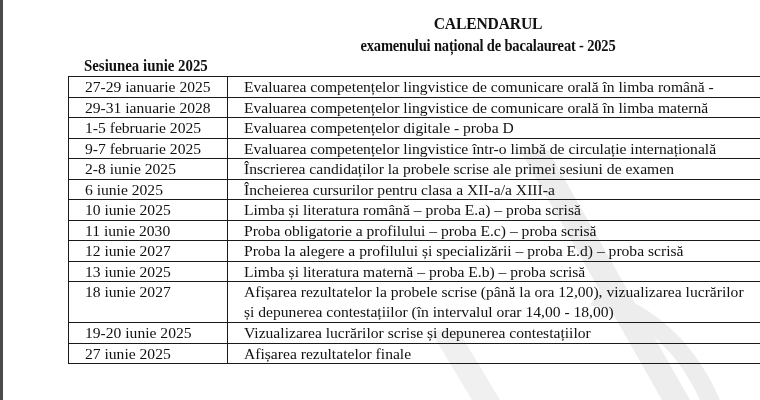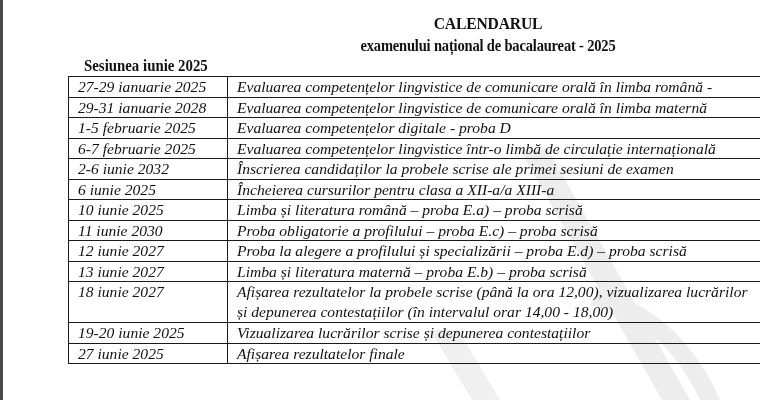--- a/index.html
+++ b/index.html
@@ -66,27 +66,26 @@
     }
     table {
       border-collapse: collapse;
       font-size: 15.6px;
       line-height: 19.5px;
       table-layout: fixed;
       width: 760px;
     }
     td {
       border: 1px solid #1a1a1a;
-      padding: 0 0 0 9px;
+      padding: 0 0 0 16px;
       white-space: nowrap;
       overflow: hidden;
       vertical-align: top;
       height: 20.5px;
       box-sizing: border-box;
-      font-style: italic;
     }
     td.date { width: 159px; }
     td.event { width: 601px; border-right: none; }
     tr.double td { height: 41px; }
     .event-line { display: block; }
   </style>
 </head>
 <body>
 
 <div class="left-edge"></div>
@@ -110,45 +109,45 @@
       </tr>
       <tr>
         <td class="date">29-31 ianuarie 2028</td>
         <td class="event">Evaluarea competențelor lingvistice de comunicare orală în limba maternă</td>
       </tr>
       <tr>
         <td class="date">1-5 februarie 2025</td>
         <td class="event">Evaluarea competențelor digitale - proba D</td>
       </tr>
       <tr>
-        <td class="date">6-7 februarie 2025</td>
+        <td class="date">9-7 februarie 2025</td>
         <td class="event">Evaluarea competențelor lingvistice într-o limbă de circulație internațională</td>
       </tr>
       <tr>
-        <td class="date">2-6 iunie 2032</td>
+        <td class="date">2-8 iunie 2025</td>
         <td class="event">Înscrierea candidaților la probele scrise ale primei sesiuni de examen</td>
       </tr>
       <tr>
         <td class="date">6 iunie 2025</td>
         <td class="event">Încheierea cursurilor pentru clasa a XII-a/a XIII-a</td>
       </tr>
       <tr>
         <td class="date">10 iunie 2025</td>
         <td class="event">Limba și literatura română – proba E.a) – proba scrisă</td>
       </tr>
       <tr>
         <td class="date">11 iunie 2030</td>
         <td class="event">Proba obligatorie a profilului – proba E.c) – proba scrisă</td>
       </tr>
       <tr>
         <td class="date">12 iunie 2027</td>
         <td class="event">Proba la alegere a profilului și specializării – proba E.d) – proba scrisă</td>
       </tr>
       <tr>
-        <td class="date">13 iunie 2027</td>
+        <td class="date">13 iunie 2025</td>
         <td class="event">Limba și literatura maternă – proba E.b) – proba scrisă</td>
       </tr>
       <tr class="double">
         <td class="date">18 iunie 2027</td>
         <td class="event">
           <span class="event-line">Afișarea rezultatelor la probele scrise (până la ora 12,00), vizualizarea lucrărilor</span>
           <span class="event-line">și depunerea contestațiilor (în intervalul orar 14,00 - 18,00)</span>
         </td>
       </tr>
       <tr>

